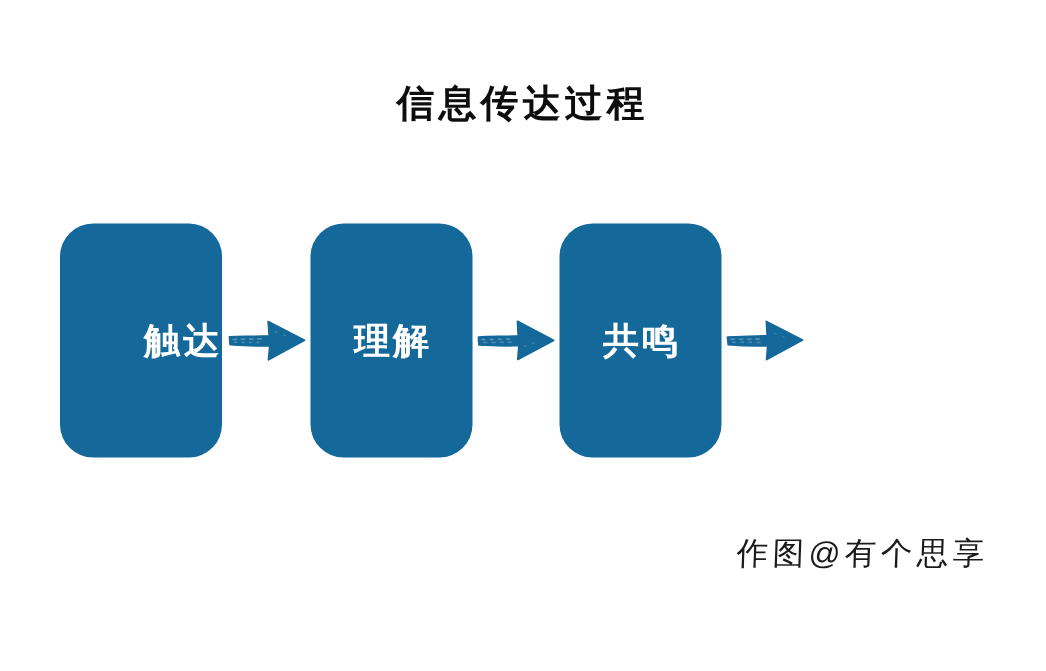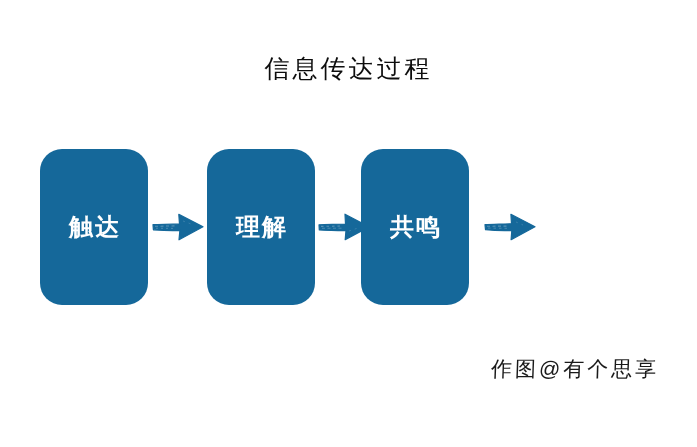--- a/index.html
+++ b/index.html
@@ -22,21 +22,21 @@
     background: var(--background);
     overflow: hidden;
   }
   .title {
     position: absolute;
     top: 52px;
     left: 0;
     width: 697px;
     text-align: center;
     font-size: 25px;
-    font-weight: 400;
+    font-weight: 700;
     letter-spacing: 3px;
     color: var(--title-text);
   }
   .stage {
     position: absolute;
     top: 149px;
     width: 108px;
     height: 156px;
     background: var(--box-fill);
     border-radius: 22px;
@@ -44,23 +44,23 @@
     align-items: center;
     justify-content: center;
   }
   .stage-label {
     color: var(--box-text);
     font-size: 24px;
     font-weight: 600;
     letter-spacing: 2px;
     text-indent: 2px;
   }
-  .stage-1 { left: 40px; }
+  .stage-1 { left: 40px; justify-content: flex-end; }
   .stage-2 { left: 207px; }
-  .stage-3 { left: 361px; justify-content: center; }
+  .stage-3 { left: 373px; justify-content: center; }
   .stage-4 { left: 539px; }
   .arrow {
     position: absolute;
     top: 209px;
     width: 56px;
     height: 36px;
     color: var(--arrow);
   }
   .arrow-1 { left: 150px; }
   .arrow-2 { left: 316px; }

